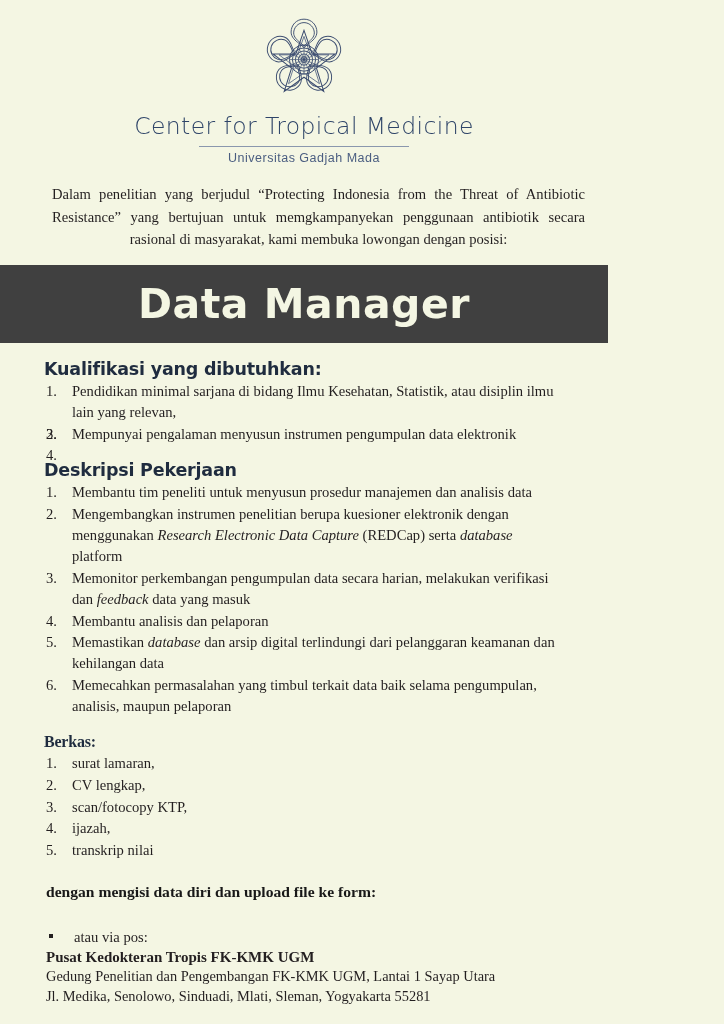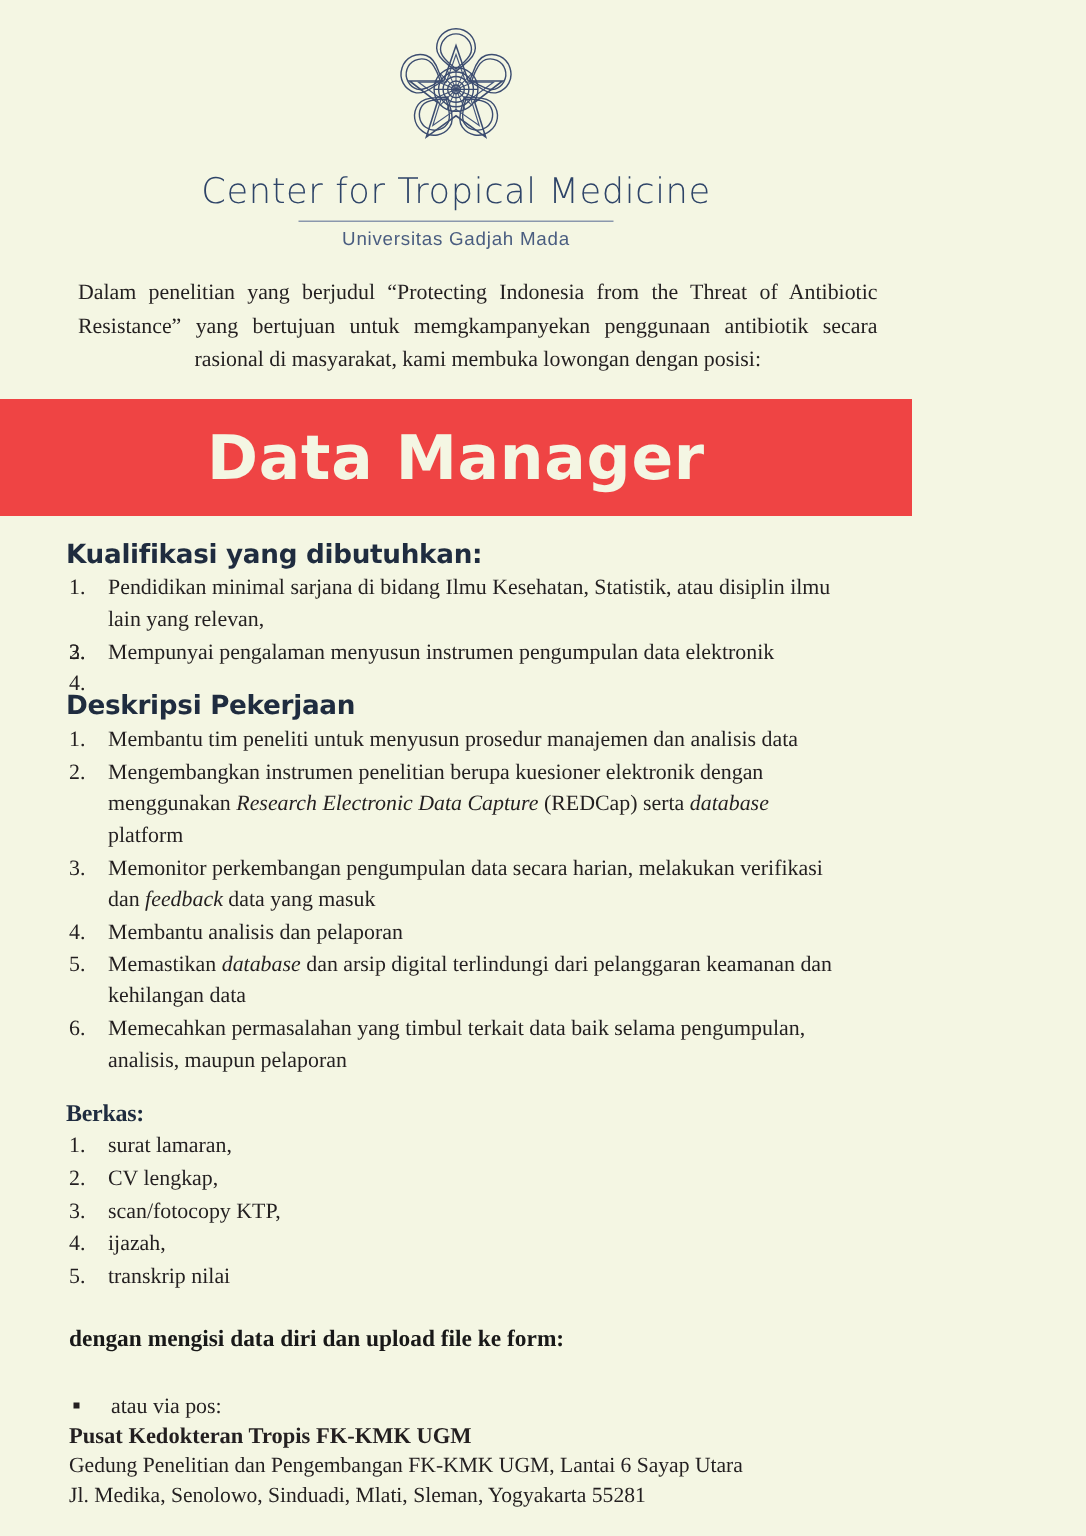--- a/index.html
+++ b/index.html
@@ -46,21 +46,21 @@
     font-size:14.6px;
     line-height:1.55;
     color:#231f20;
   }
 
   
   .banner{
     margin-top:14px;
     width:100%;
     height:78px;
-    background:#ef4444;
+    background:#404040;
     display:flex;align-items:center;justify-content:center;
   }
   .banner-title{
     font-family:"DejaVu Sans", sans-serif;
     font-weight:bold;
     font-size:41px;
     letter-spacing:.5px;
     color:#f4f6e3;
   }
 
@@ -201,17 +201,17 @@
         <li><span class="mk">5.</span><span>transkrip nilai</span></li>
       </ol>
 
     <div class="sub-head">dengan mengisi data diri dan upload file ke form:</div>
 
     <div class="bullet-line">
       <span class="sq"></span>
       <span>atau via pos:</span>
     </div>
     <div class="addr-name">Pusat Kedokteran Tropis FK-KMK UGM</div>
-    <div class="addr">Gedung Penelitian dan Pengembangan FK-KMK UGM, Lantai 6 Sayap Utara</div>
+    <div class="addr">Gedung Penelitian dan Pengembangan FK-KMK UGM, Lantai 1 Sayap Utara</div>
     <div class="addr">Jl. Medika, Senolowo, Sinduadi, Mlati, Sleman, Yogyakarta 55281</div>
 
   </div>
 </div>
 
 </body></html>

